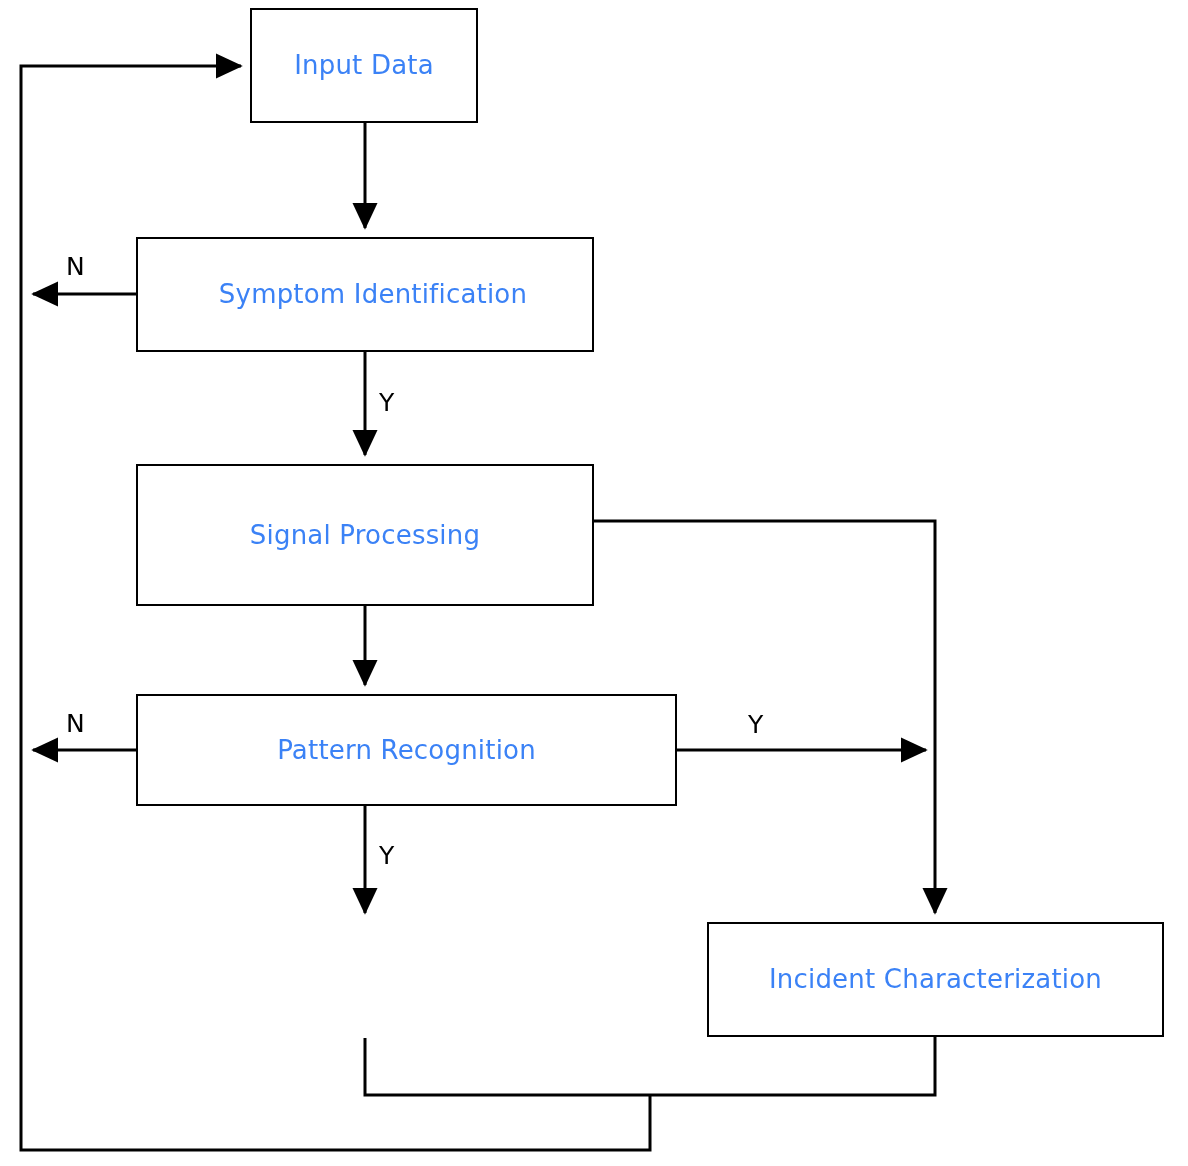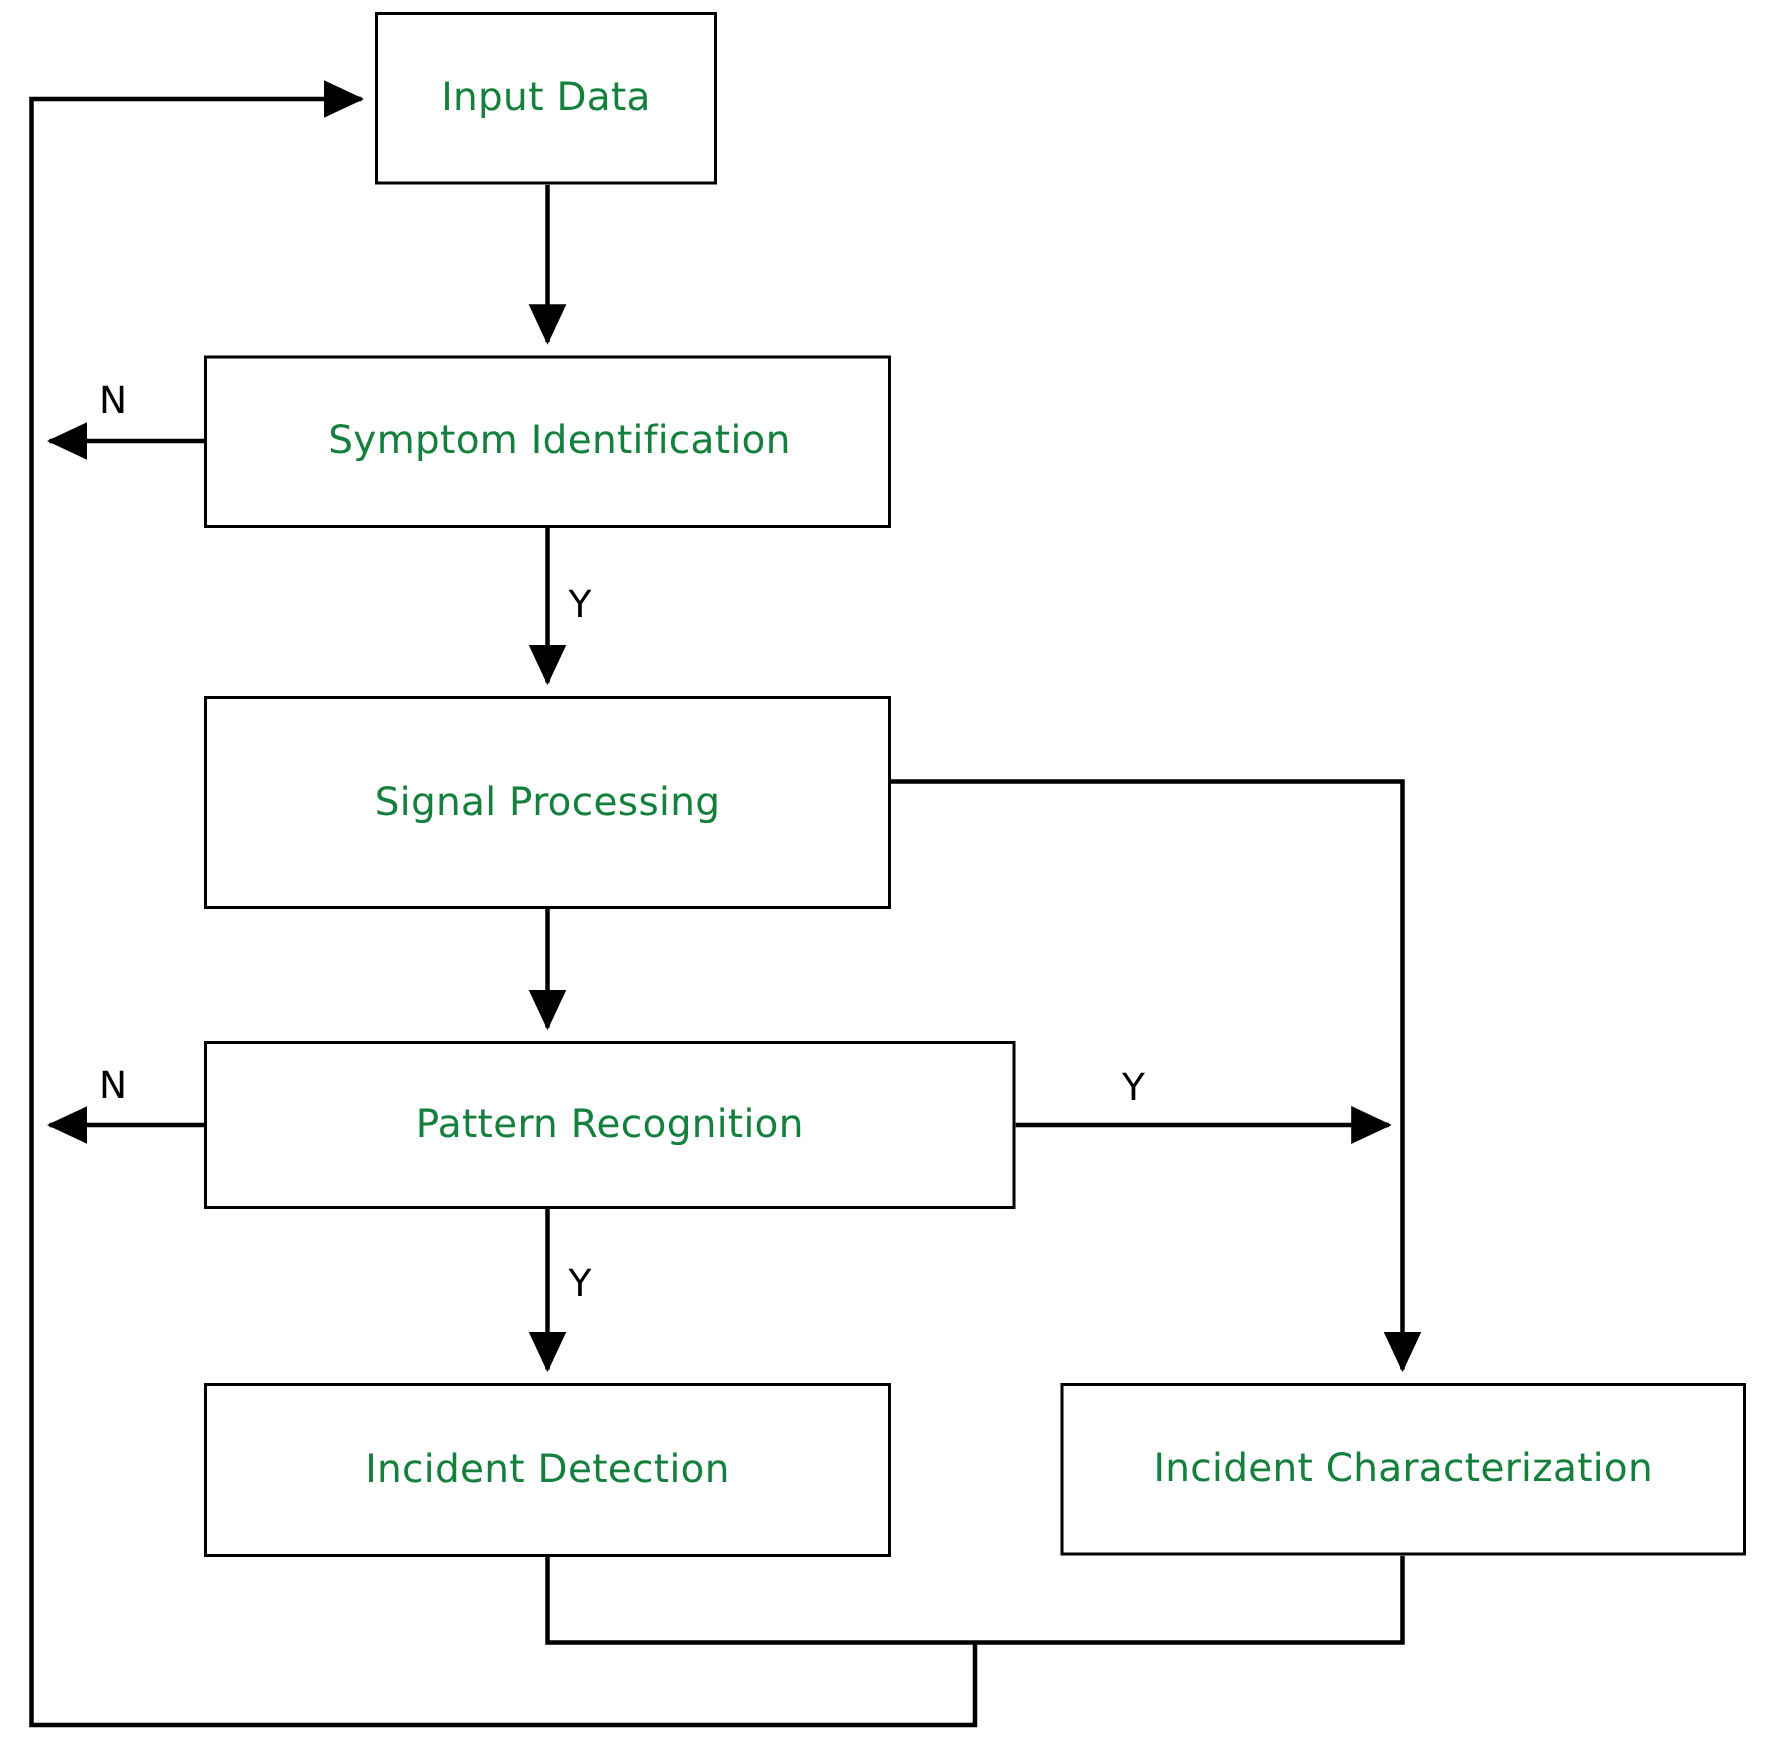--- a/index.html
+++ b/index.html
@@ -32,21 +32,21 @@
     align-items: center;
     justify-content: center;
     text-align: center;
     color: #000000;
     z-index: 3;
   }
   .node-label {
     font-size: 26px;
     line-height: 1.1;
     letter-spacing: 0.2px;
-    color: #15803d;
+    color: #3b82f6;
     white-space: nowrap;
   }
   .edge-label {
     position: absolute;
     font-size: 25px;
     color: #000000;
     z-index: 4;
     background: transparent;
     white-space: nowrap;
   }
@@ -99,23 +99,20 @@
   </div>
 
   <div class="node-box" style="left:136px; top:464px; width:458px; height:142px;">
     <span class="node-label">Signal Processing</span>
   </div>
 
   <div class="node-box" style="left:136px; top:694px; width:541px; height:112px;">
     <span class="node-label">Pattern Recognition</span>
   </div>
 
-  <div class="node-box" style="left:136px; top:922px; width:458px; height:116px;">
-    <span class="node-label">Incident Detection</span>
-  </div>
 
   <div class="node-box" style="left:707px; top:922px; width:457px; height:115px;">
     <span class="node-label">Incident Characterization</span>
   </div>
 
   <span class="edge-label" style="left:66px; top:252px;">N</span>
 
   <span class="edge-label" style="left:379px; top:388px;">Y</span>
 
   <span class="edge-label" style="left:66px; top:709px;">N</span>

